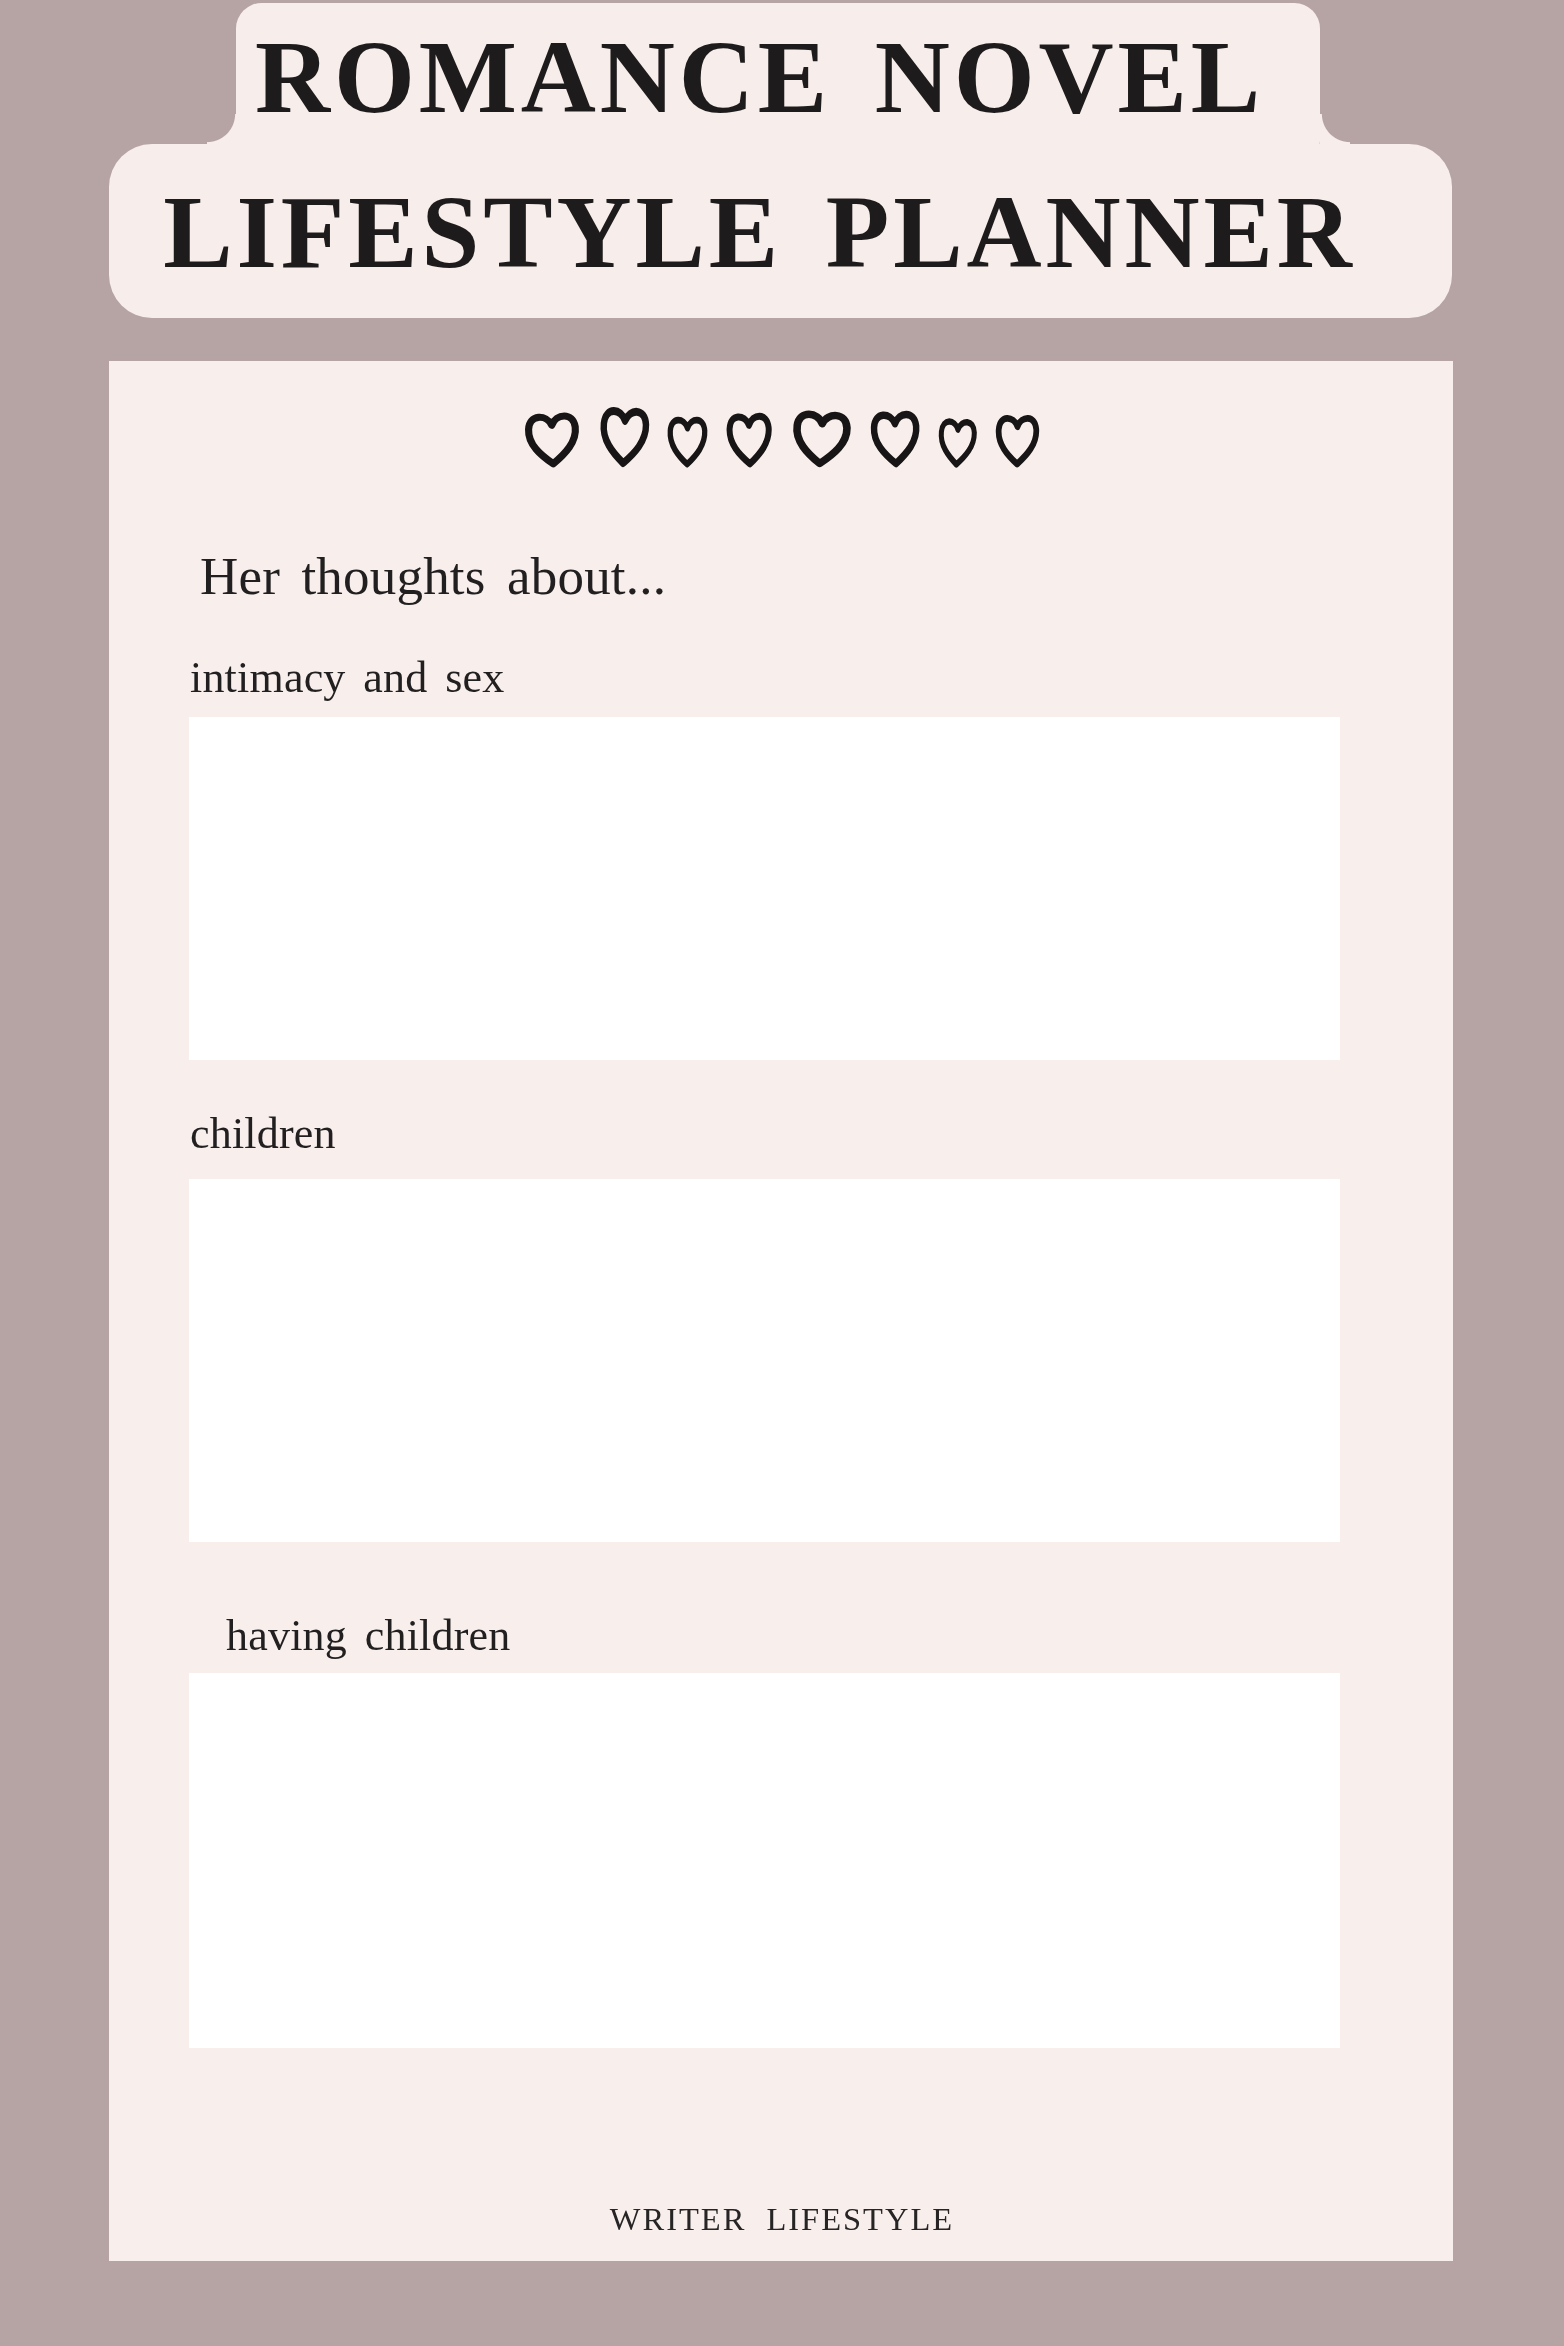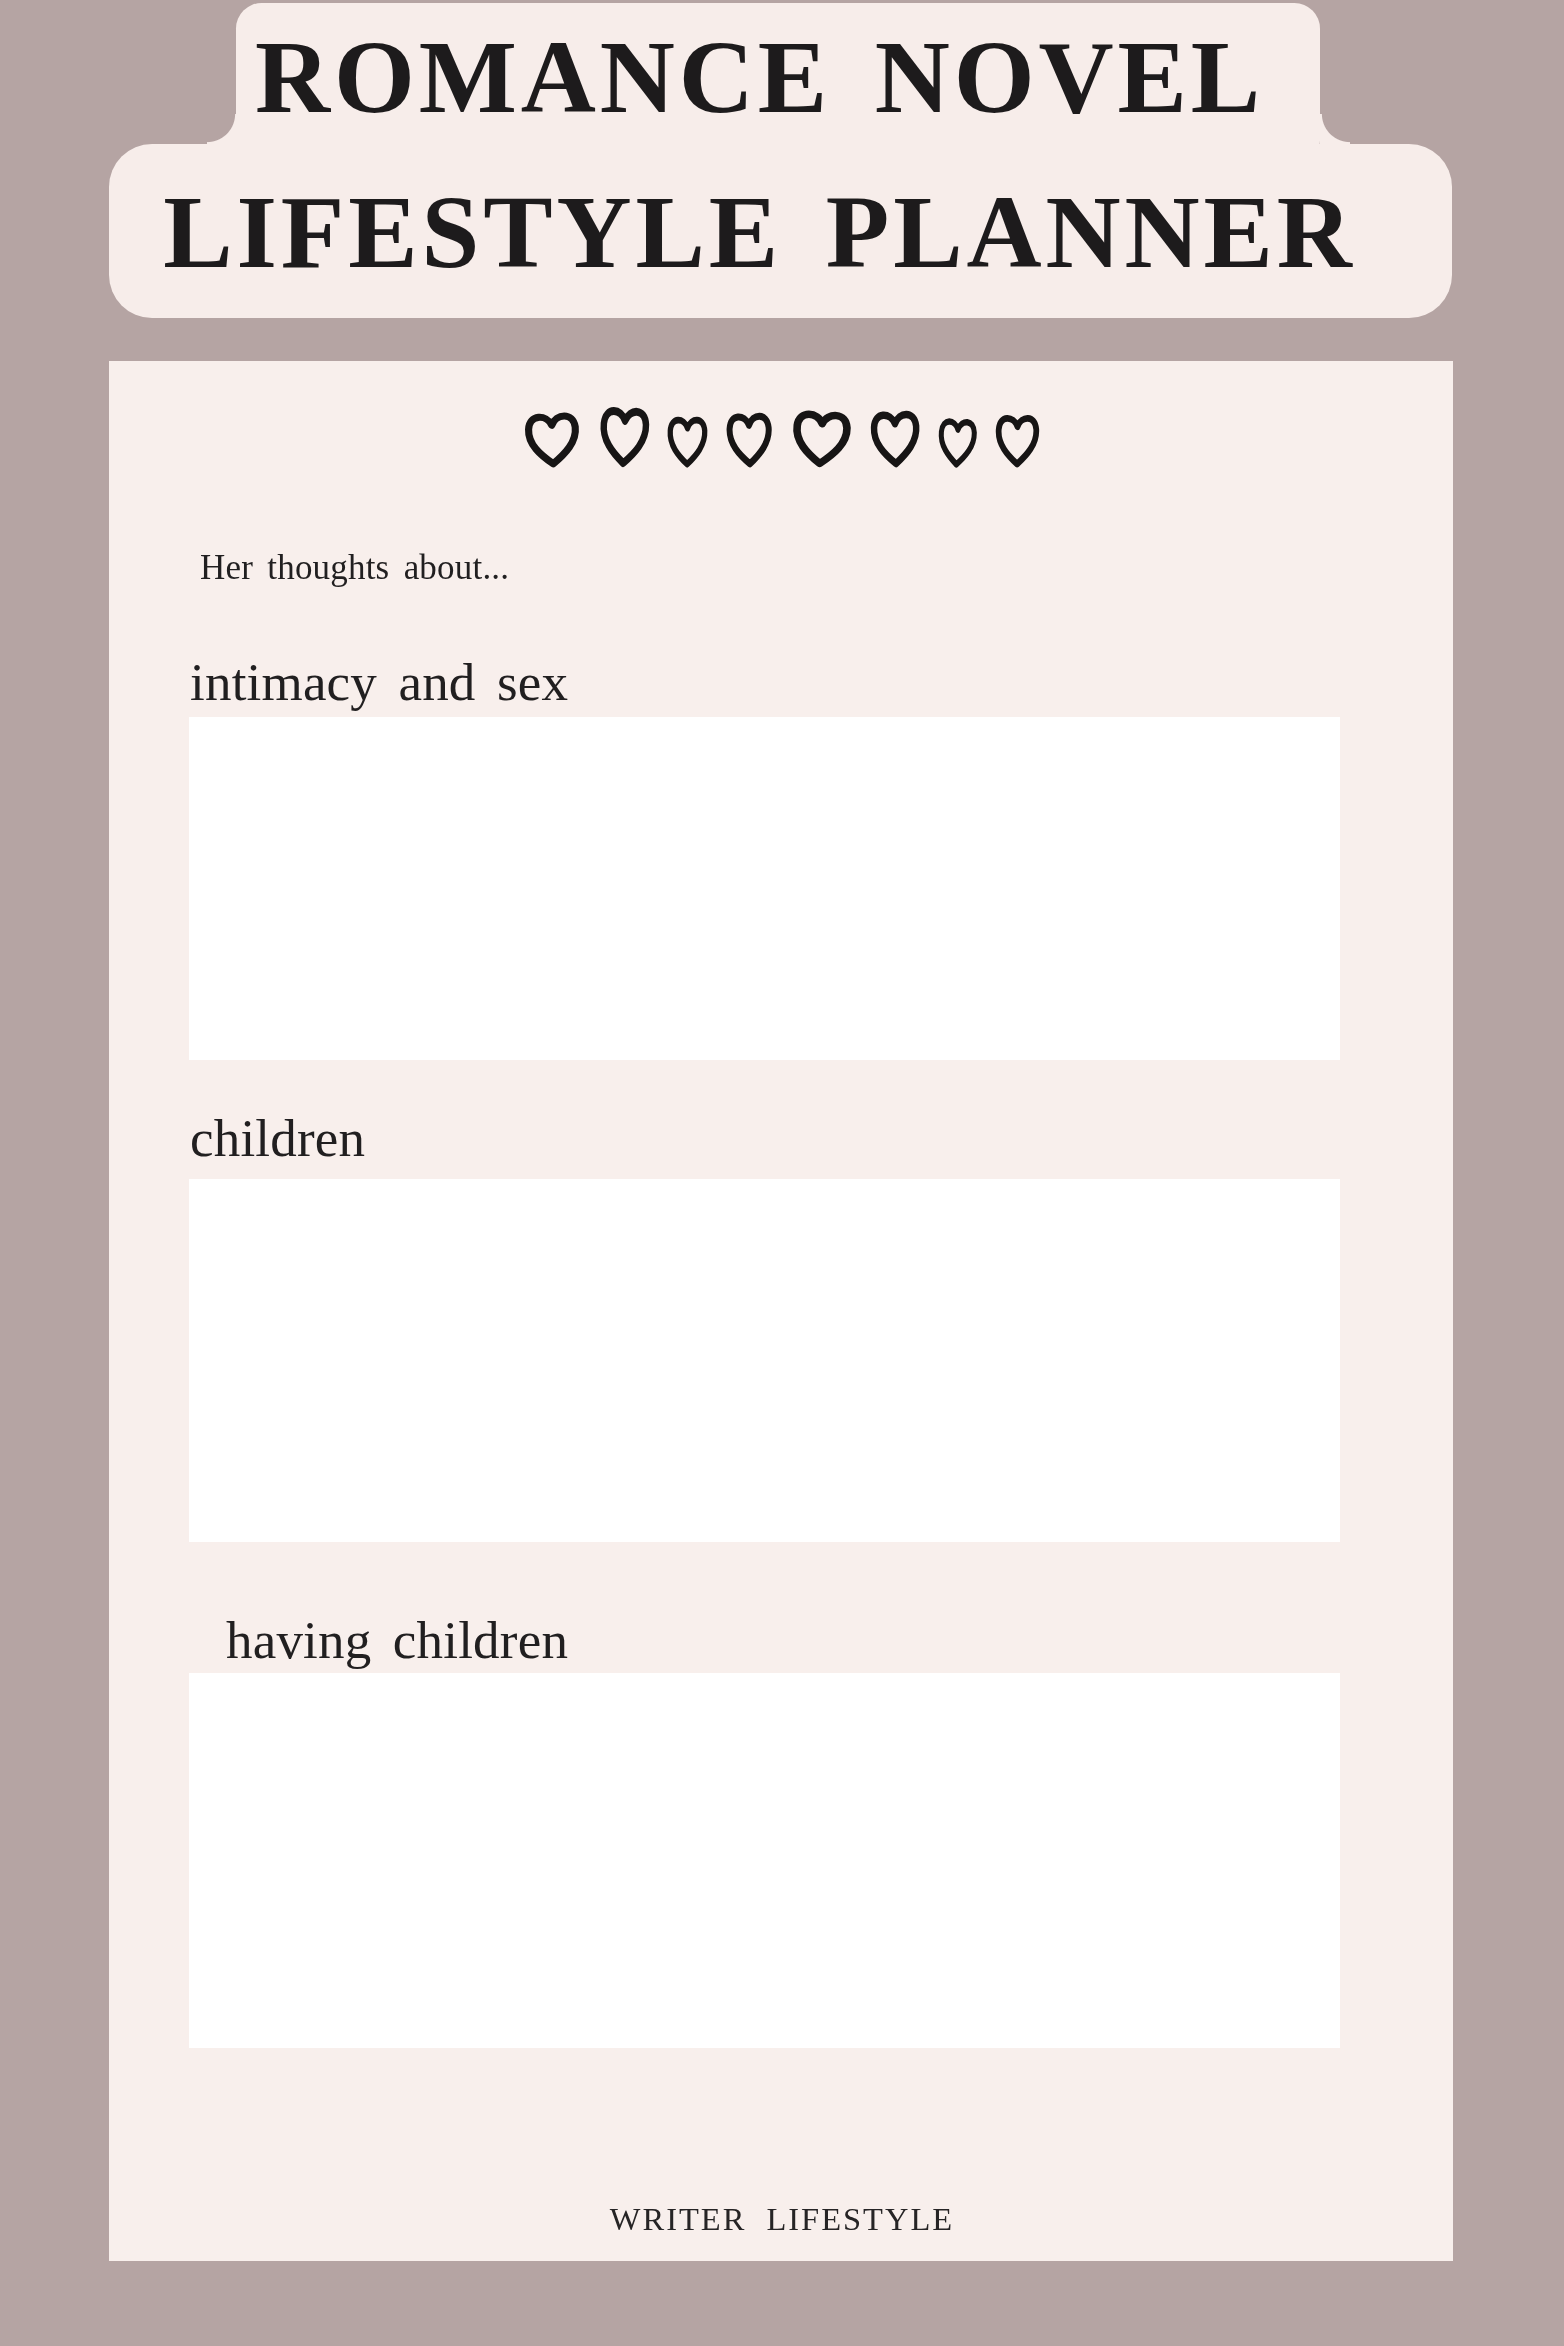--- a/index.html
+++ b/index.html
@@ -48,25 +48,25 @@
   .hearts-row{
     left:0;top:399px;width:1564px;height:71px;
     display:flex;justify-content:center;align-items:flex-end;gap:13.8px;
   }
   .heart{display:block;}
   .heart svg{display:block;width:100%;height:100%;}
 
   
   .heading{
     left:200px;top:550px;
-    font-size:35px;line-height:1;word-spacing:0.15em;letter-spacing:0.2px;
+    font-size:53px;line-height:1;word-spacing:0.15em;letter-spacing:0.2px;
     white-space:nowrap;
   }
   .field-label{
-    font-size:53px;line-height:1;word-spacing:0.15em;letter-spacing:0.2px;
+    font-size:44px;line-height:1;word-spacing:0.15em;letter-spacing:0.2px;
     white-space:nowrap;left:190px;
   }
   .label-1{top:656px;}
   .label-2{top:1112px;}
   .label-3{top:1614px;margin-left:36px;}
 
   
   .write-box{
     left:189px;width:1151px;background:#ffffff;
     font-size:37px;padding:17.7px 23.6px;box-sizing:border-box;

